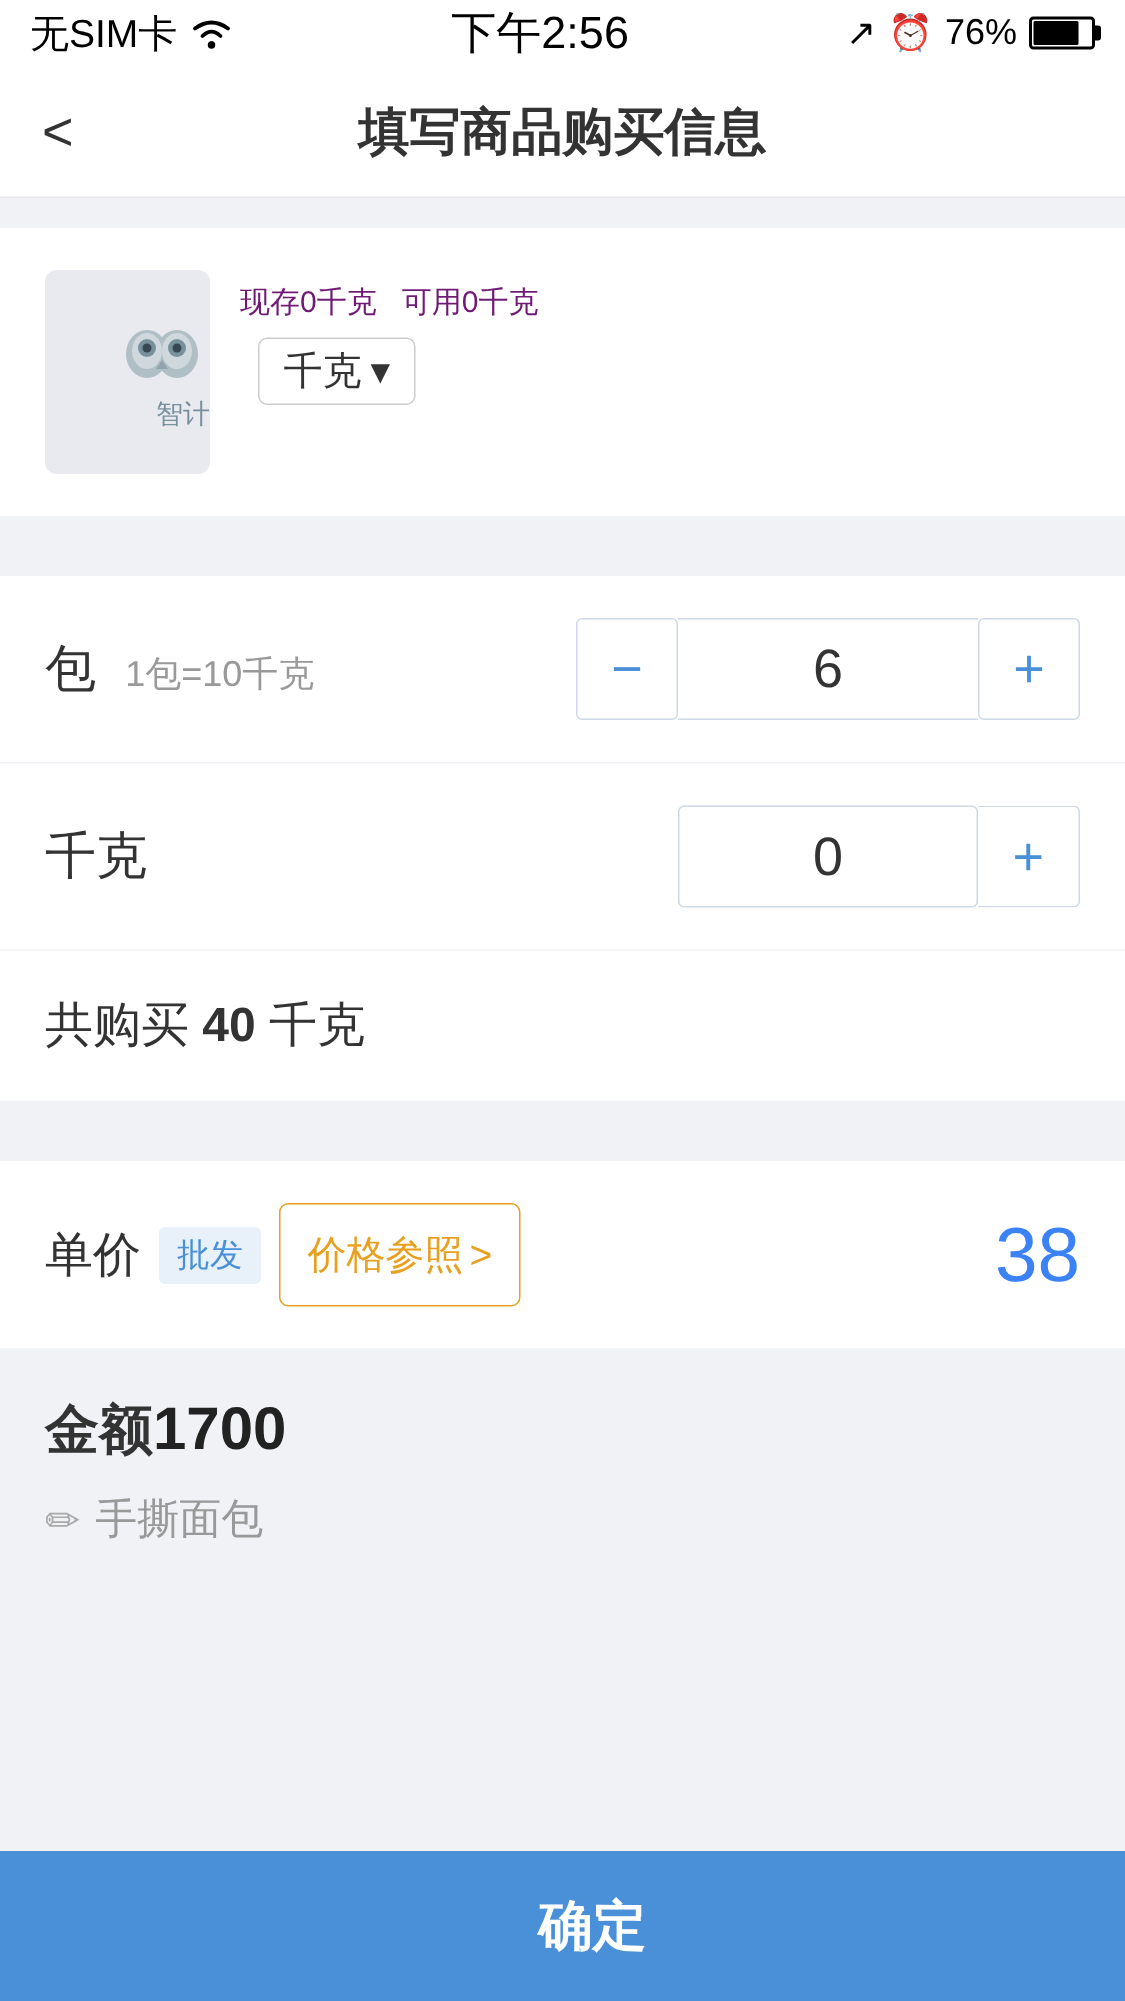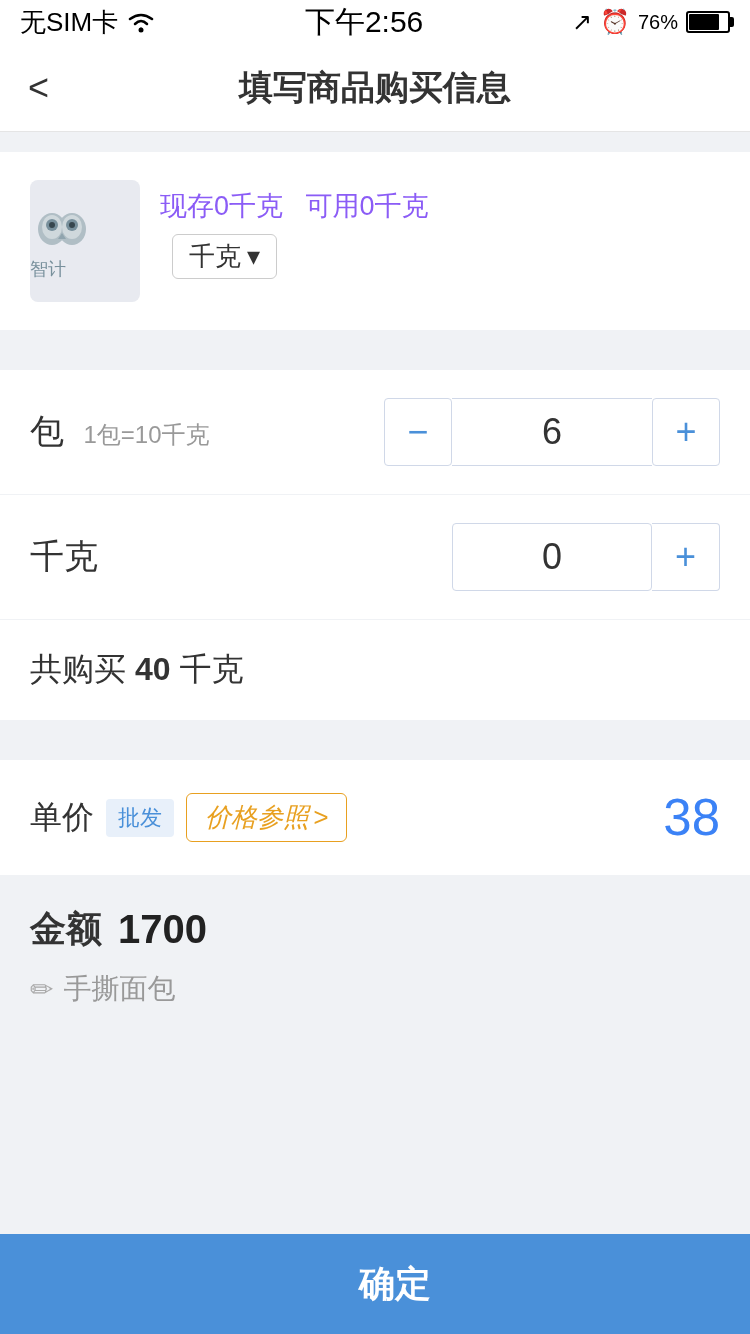--- a/index.html
+++ b/index.html
@@ -102,46 +102,46 @@
     
     .product-card {
       background: #fff;
       padding: 28px 30px;
       display: flex;
       align-items: flex-start;
       gap: 20px;
     }
     .product-thumb {
       width: 110px;
-      height: 122px;
+      height: 136px;
       background: #e8eaf0;
       border-radius: 8px;
       display: flex;
       flex-direction: column;
-      align-items: flex-start;
+      align-items: flex-end;
       justify-content: center;
       flex-shrink: 0;
     }
     .product-thumb-text {
       font-size: 20px;
       color: #8899aa;
       margin-top: 4px;
     }
     .product-info {
       flex: 1;
     }
     .product-name {
       font-size: 32px;
       font-weight: 600;
       color: #333;
       line-height: 1.4;
     }
     .product-stock {
-      font-size: 27px;
-      color: #8b5cf6;
+      font-size: 20px;
+      color: #701a75;
       margin-top: 8px;
     }
     .product-unit-row {
       display: flex;
       align-items: center;
       margin-top: 10px;
       font-size: 28px;
       color: #666;
     }
     .unit-select {
@@ -272,45 +272,43 @@
       font-size: 22px;
       color: #4a90d9;
       background: #e8f0fa;
       padding: 4px 12px;
       border-radius: 4px;
     }
     .price-ref-btn {
       border: 1px solid #e8a020;
       color: #e8a020;
       background: #fff;
-      padding: 6px 18px;
+      padding: 16px 18px;
       border-radius: 6px;
       font-size: 26px;
       display: flex;
       align-items: center;
       gap: 4px;
       cursor: pointer;
-      font-style: italic;
     }
     .price-value {
       font-size: 51px;
       color: #3b82f6;
       font-weight: 400;
     }
 
     
     .amount-section {
       background: #f0f2f5;
       padding: 30px 30px 20px 30px;
       margin-top: 0;
     }
     .amount-row {
       display: flex;
       align-items: center;
-      gap: 16px;
       font-size: 36px;
       color: #333;
       font-weight: 600;
       margin-bottom: 16px;
     }
     .amount-value {
       font-size: 40px;
       font-weight: 700;
       color: #222;
     }
@@ -363,21 +361,21 @@
       <path d="M15 18 L15 18" stroke="#000" stroke-width="3" stroke-linecap="round"></path>
       <path d="M9 13 Q15 7 21 13" stroke="#000" stroke-width="2.5" fill="none" stroke-linecap="round"></path>
       <path d="M4 8 Q15 0 26 8" stroke="#000" stroke-width="2.5" fill="none" stroke-linecap="round"></path>
       <circle cx="15" cy="19" r="2.5" fill="#000"></circle>
     </svg>
   </div>
   <div class="status-center">下午2:56</div>
   <div class="status-right">
     <span style="font-size:24px;">↗</span>
     <span style="font-size:24px;">⏰</span>
-    <span style="font-size:20px;">76%</span>
+    <span style="font-size:24px;">76%</span>
     <div class="battery-icon">
       <div class="battery-fill"></div>
     </div>
   </div>
 </div>
 
 <div class="nav-bar">
   <div class="nav-back">&lt;</div>
   <div class="nav-title">填写商品购买信息</div>
 </div>

